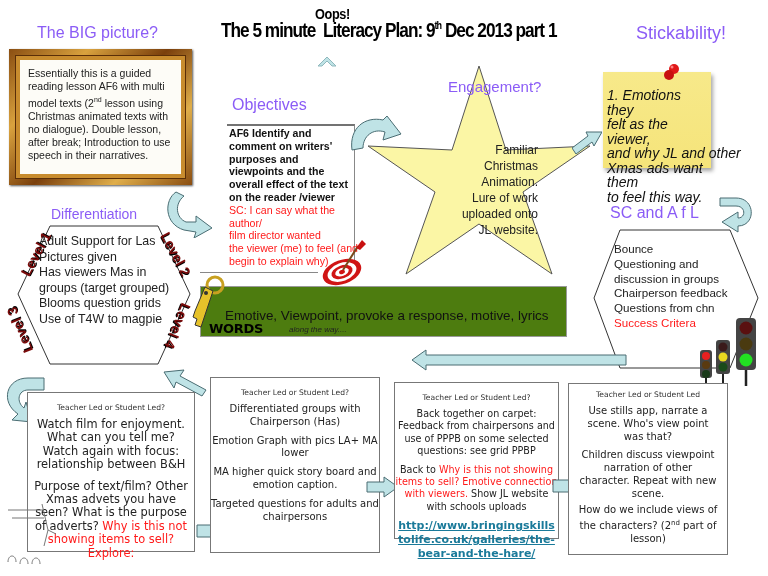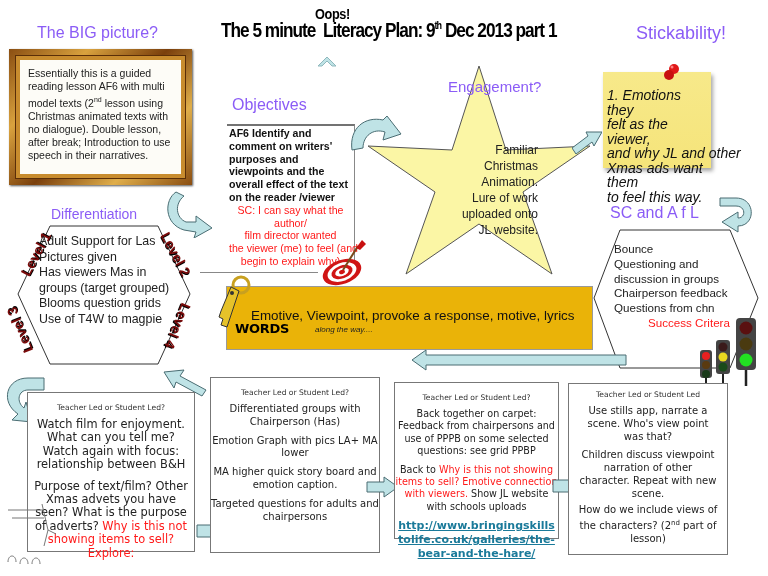--- a/index.html
+++ b/index.html
@@ -41,31 +41,31 @@
     left: 603px; top: 72px; width: 108px; height: 96px;
     background: linear-gradient(180deg, #f7e98a 0%, #f5e47a 100%);
     box-shadow: 2px 3px 4px rgba(0,0,0,0.35);
     padding: 16px 4px 4px 4px; font-size: 14px; line-height: 14.5px; color: #111; font-style: italic;
   }
 
   .hex-text { font-size: 12.4px; line-height: 15.5px; color: #222; }
   .level { font-weight: bold; font-size: 14px; color: #7a0a0a; text-shadow: 1px 1px 0 #000; white-space: nowrap; }
 
   .words-box {
-    left: 226px; top: 286px; width: 367px; height: 64px;
-    border: 1px solid #999; background: #eab308;
+    left: 200px; top: 286px; width: 367px; height: 51px;
+    border: 1px solid #999; background: #4d7c0f;
   }
 
   .step {
     border: 1px solid #777; background: #fff; text-align: center; color: #222;
     font-family: "DejaVu Sans", sans-serif;
   }
   .step .hdr { font-size: 7.6px; margin-top: 10px; color: #333; }
   .step p { font-size: 10px; line-height: 12.8px; margin-top: 6px; }
-  .red { color: #ff1a1a; text-align: center; }
+  .red { color: #ff1a1a; }
   .link { color: #1a7a9a; text-decoration: underline; font-size: 11px; line-height: 14px; font-weight: bold; }
 </style>
 </head>
 <body>
 
 <div class="abs heading" style="left:37px; top:24px; font-size:16px;">The BIG picture?</div>
 <div class="abs oops" style="left:312px; top:5px;">Oops!</div>
 <div class="abs title" style="left:221px; top:18px;">
   <span>The 5 minute</span>&nbsp;&nbsp;<span>Literacy Plan: 9</span><sup>th</sup><span> Dec 2013 part 1</span>
 </div>

